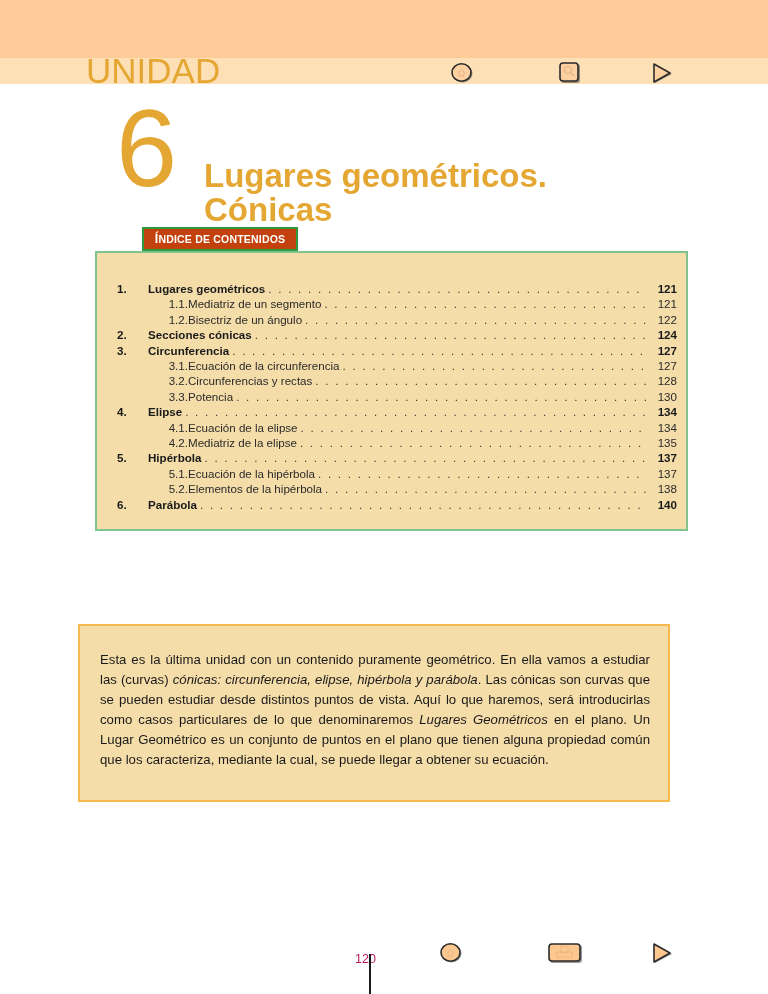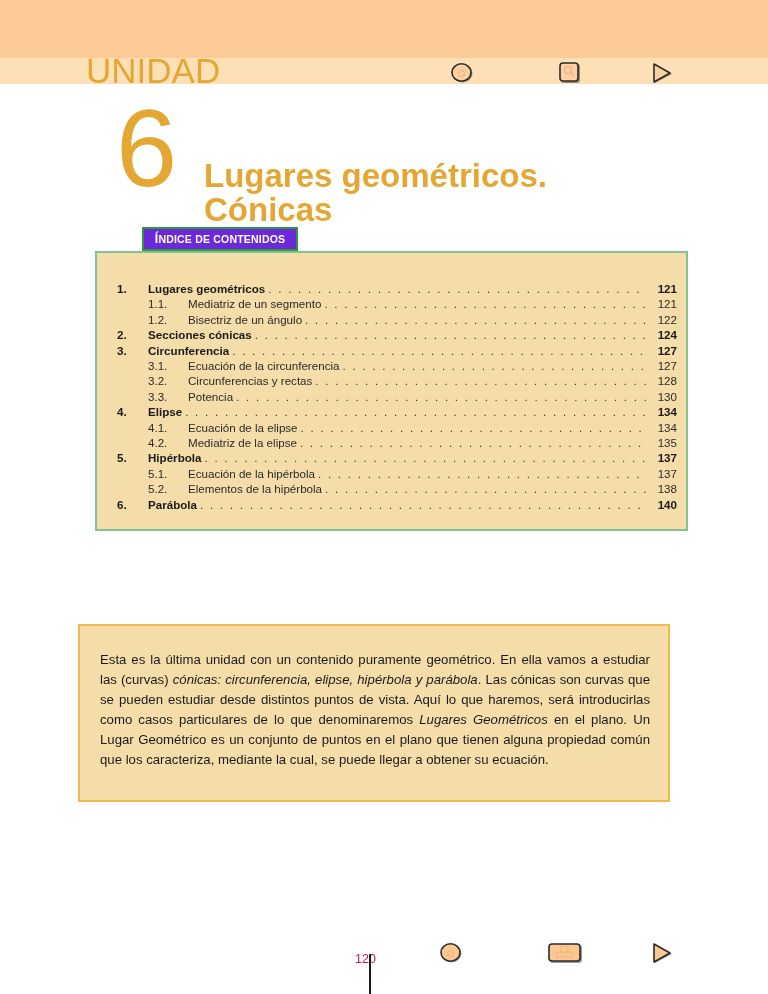--- a/index.html
+++ b/index.html
@@ -9,36 +9,36 @@
   .top-band { position: absolute; left: 0; top: 0; width: 768px; height: 58px; background: #fdcb98; }
   .unit-band { position: absolute; left: 0; top: 58px; width: 768px; height: 26px; background: #fee0b6; }
   .unit-label { position: absolute; left: 86px; top: 53px; font-size: 35px; color: #e5a733; letter-spacing: 0px; line-height: 36px; font-weight: normal; }
 
   .nav-btn { position: absolute; cursor: pointer; }
   .nav-btn svg { display: block; }
 
   .unit-number { position: absolute; left: 116px; top: 98px; font-size: 110px; line-height: 100px; color: #e5a733; font-weight: normal; }
   .unit-title { position: absolute; left: 204px; top: 131px; font-size: 33px; line-height: 34px; color: #e5a733; font-weight: bold; margin-top: 28px; }
 
-  .toc-tab { position: absolute; left: 142px; top: 227px; width: 156px; height: 24px; background: #6d28d9; border: 2px solid #2e9a3e; color: #ffffff; font-size: 10.5px; font-weight: bold; text-align: center; line-height: 20px; letter-spacing: 0.2px; }
+  .toc-tab { position: absolute; left: 142px; top: 227px; width: 156px; height: 24px; background: #c2410c; border: 2px solid #2e9a3e; color: #ffffff; font-size: 10.5px; font-weight: bold; text-align: center; line-height: 20px; letter-spacing: 0.2px; }
   .toc-tab .sc { font-size: 12.5px; }
 
   .toc-box { position: absolute; left: 95px; top: 251px; width: 593px; height: 280px; background: #f5ddaa; border: 2px solid #7fc38f; }
 
   .toc-row { position: absolute; left: 0; width: 593px; height: 15px; font-size: 11.6px; line-height: 15px; }
   .toc-row .num { position: absolute; left: 20px; font-weight: bold; }
   .toc-row .title-wrap { position: absolute; left: 51px; right: 43px; display: flex; overflow: hidden; white-space: nowrap; }
   .toc-row.sub .title-wrap { left: 51px; }
   .toc-row .snum { display: inline-block; width: 40px; flex: none; }
   .toc-row .ttl { flex: none; padding-right: 3px; }
   .toc-row .leader { flex: 1 1 auto; overflow: hidden; letter-spacing: 4.2px; color: #333; }
   .toc-row .leader::before { content: ". . . . . . . . . . . . . . . . . . . . . . . . . . . . . . . . . . . . . . . . . . . . . . . . . . . . . . . . . . . . . . . . . . . . . . . . . . . . . . . . . . . ."; letter-spacing: 0; word-spacing: 3.5px; }
   .toc-row .page { position: absolute; right: 13px; }
   .toc-row.main .ttl, .toc-row.main .page { font-weight: bold; }
-  .toc-row.sub { color: #2a2a2a; }
+  .toc-row.sub { color: #2a2a2a; text-align: right; }
 
   .intro-box { position: absolute; left: 78px; top: 624px; width: 592px; height: 178px; background: #f5ddaa; border: 2px solid #f5b950; }
   .intro-text { position: absolute; left: 20px; top: 24px; width: 550px; font-size: 13.2px; line-height: 20px; text-align: justify; color: #1a1a1a; }
   .intro-text em { font-style: italic; }
 
   .page-num { position: absolute; left: 333px; top: 952px; font-size: 12.5px; color: #be185d; margin-left: 22px; }
   .page-rule { position: absolute; left: 369px; top: 954px; width: 1.5px; height: 40px; background: #1a1a1a; }
 </style>
 </head>
 <body>

